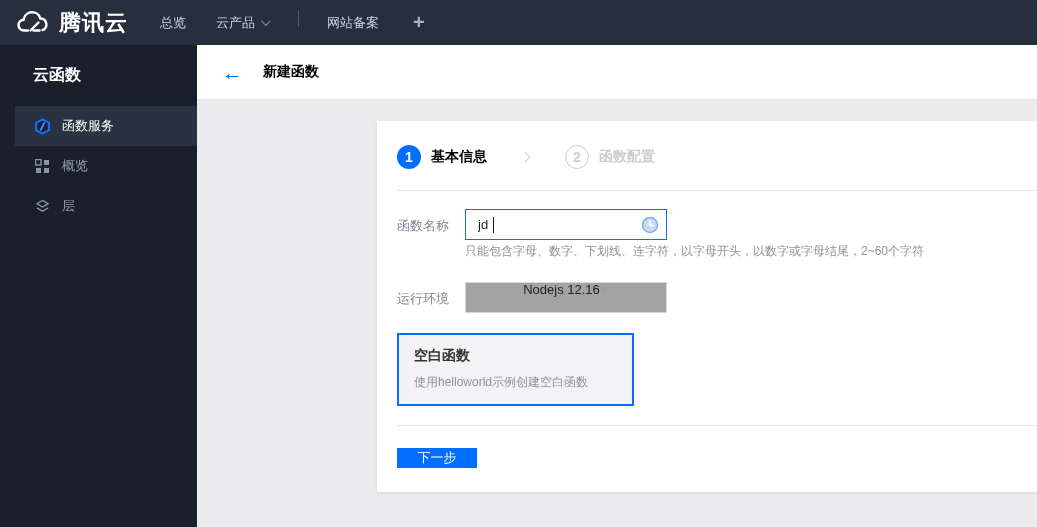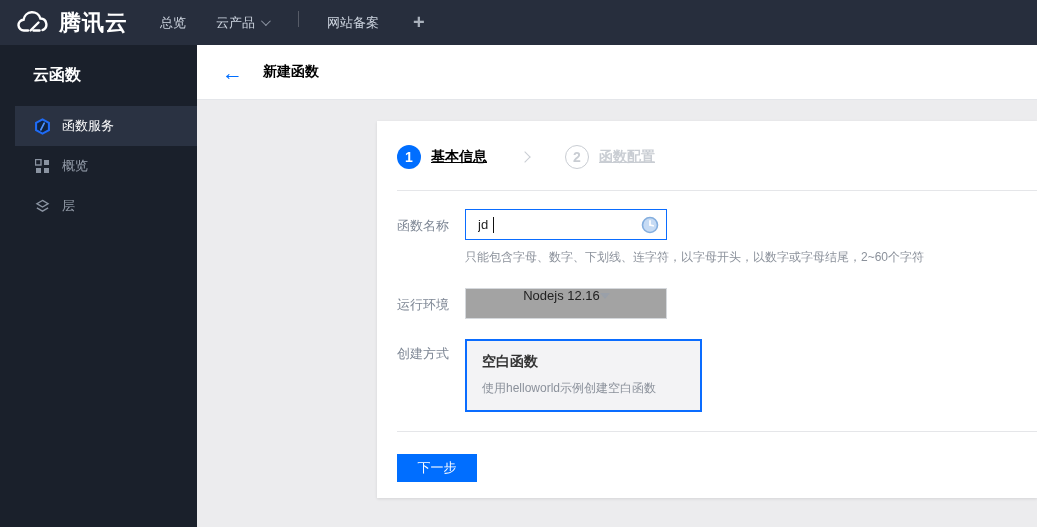--- a/index.html
+++ b/index.html
@@ -57,21 +57,21 @@
   }
 
   
   .steps { display: flex; align-items: center; }
   .step-circle {
     width: 24px; height: 24px; border-radius: 50%; font-size: 14px;
     display: flex; align-items: center; justify-content: center; flex-shrink: 0;
   }
   .step-circle.active { background: #006eff; color: #ffffff; font-weight: bold; }
   .step-circle.inactive { border: 1px solid #c9cdd3; color: #c9cdd3; background: #fff; font-weight: bold; }
-  .step-label { font-size: 14px; font-weight: bold; margin-left: 10px; text-decoration: underline; }
+  .step-label { font-size: 14px; font-weight: bold; margin-left: 10px; }
   .step-label.active { color: #000000; }
   .step-label.inactive { color: #c9cdd3; }
   .step-arrow {
     width: 8px; height: 8px; border-right: 1.5px solid #c9cdd3; border-top: 1.5px solid #c9cdd3;
     transform: rotate(45deg); margin: 0 36px 0 34px;
   }
 
   .hr { height: 1px; background: #e5e6e9; margin: 21px -20px 0 0; }
 
   
@@ -86,21 +86,21 @@
     position: relative; display: flex; align-items: center;
   }
   .input-wrap input {
     width: 100%; height: 100%; border: none; outline: none;
     padding: 0 30px 0 12px; font-size: 13px; color: #222;
     font-family: "Liberation Sans", "DejaVu Sans", sans-serif; background: transparent;
   }
   .caret-bar { position: absolute; left: 27px; top: 7px; width: 1px; height: 16px; background: #111; }
   .clock-icon { position: absolute; right: 7px; top: 6px; cursor: pointer; }
 
-  .helper { font-size: 12px; color: #8b919b; margin-top: 9px; }
+  .helper { font-size: 12px; color: #8b919b; margin-top: 3px; }
 
   .select-box {
     width: 202px; height: 31px; border: 1px solid #d5d8dc; background: #a3a3a3;
     display: flex; align-items: center; justify-content: center;
     padding: 0 11px 16px 12px; font-size: 13px; color: #222; cursor: pointer;
   }
   .select-caret {
     width: 0; height: 0; border-left: 5px solid transparent; border-right: 5px solid transparent;
     border-top: 6px solid #9aa0a9;
   }
@@ -110,21 +110,21 @@
     width: 237px; height: 73px; border: 1px solid #dcdfe3; background: #ffffff;
     padding: 13px 16px; cursor: pointer;
   }
   .m-card.selected {
     border: 1px solid #0a6cff; box-shadow: inset 0 0 0 1px #0a6cff; background: #f3f3f5;
   }
   .m-title { font-size: 14px; font-weight: bold; color: #333333; }
   .m-desc { font-size: 12px; color: #8b919b; margin-top: 9px; }
 
   .next-btn {
-    margin-top: 22px; width: 80px; height: 28px; background: #006eff; color: #ffffff;
+    margin-top: 22px; width: 80px; height: 20px; background: #006eff; color: #ffffff;
     border: none; font-size: 13px; cursor: pointer;
     font-family: "Liberation Sans", "DejaVu Sans", sans-serif;
   }
 </style>
 </head>
 <body>
 
 <div class="topbar">
   <div class="brand">
     <span style="display:flex;">
@@ -233,21 +233,20 @@
         <div class="form-row row-runtime">
           <div class="form-label">运行环境</div>
           <div class="select-box">
             <span>Nodejs 12.16</span>
             <span class="select-caret"></span>
           </div>
         </div>
 
         
         <div class="form-row row-method">
-          <div class="form-label" style="padding-top:6px;">创建方式</div>
           <div class="method-cards">
             <div class="m-card selected">
               <div class="m-title">空白函数</div>
               <div class="m-desc">使用helloworld示例创建空白函数</div>
             </div>
           </div>
         </div>
 
         <div class="hr" style="margin-top:19px;"></div>
 

